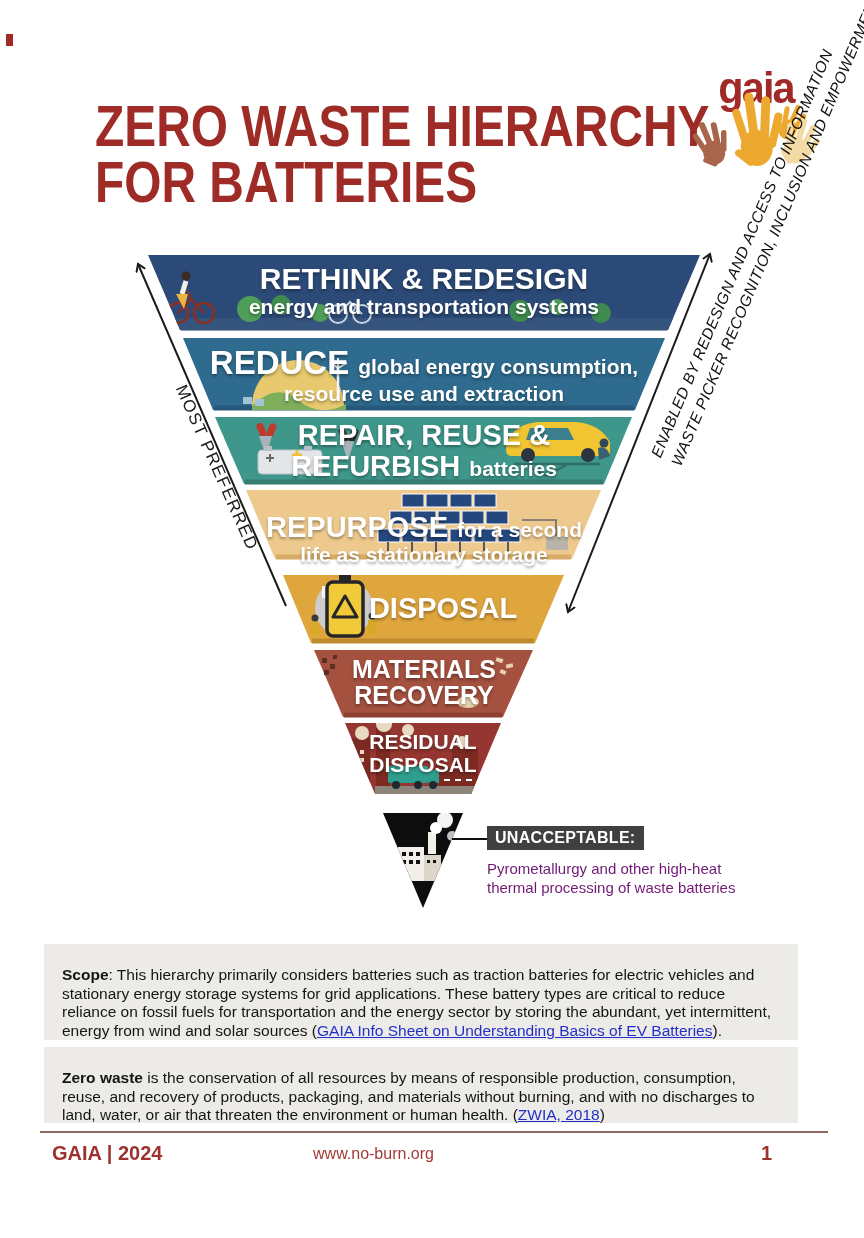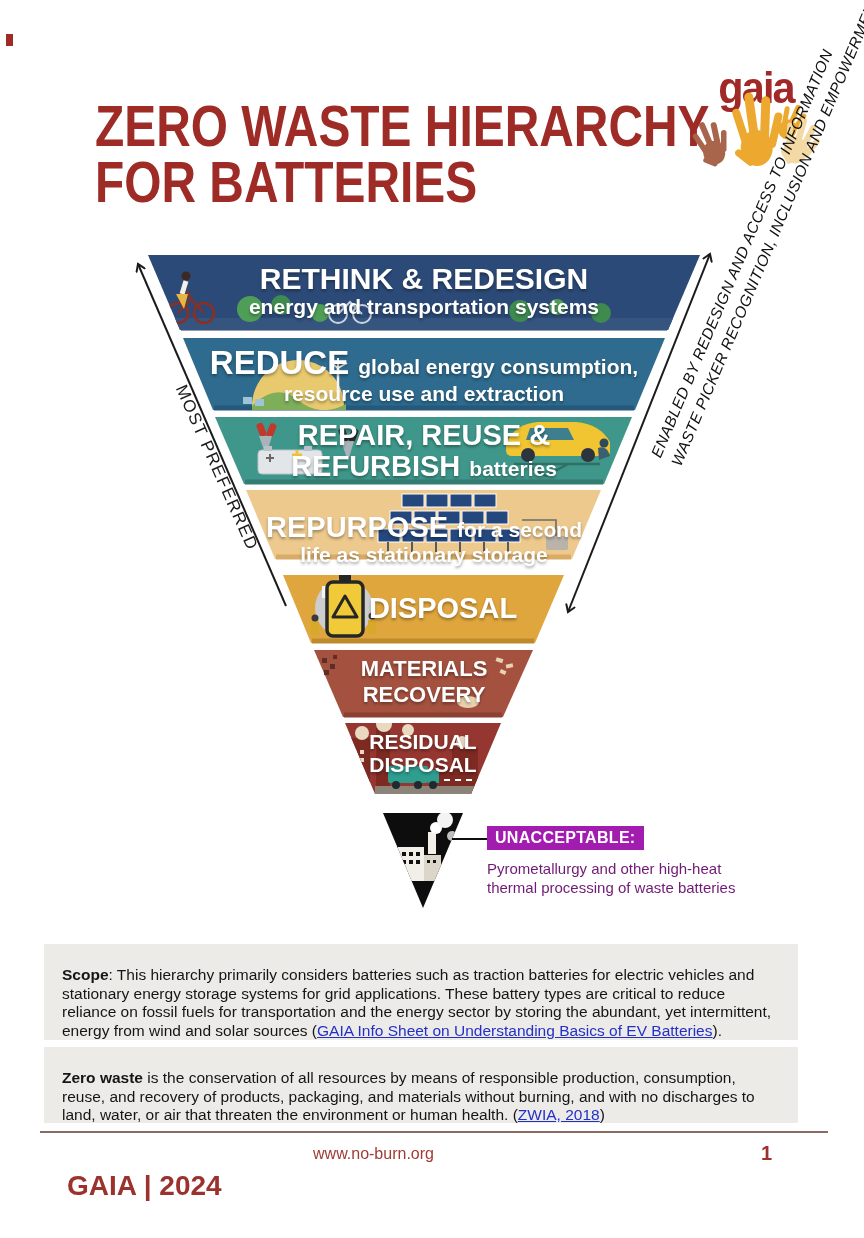--- a/index.html
+++ b/index.html
@@ -12,44 +12,44 @@
              white-space:nowrap;}
   .logo{position:absolute;left:686px;top:76px;width:140px;height:142px;text-align:center;}
   .logo-word{color:#a12a28;font-weight:bold;font-size:45px;line-height:40px;letter-spacing:-2px;
              margin-top:-8px;transform:scaleX(.92);}
   
   .band-text{position:absolute;left:424px;transform:translateX(-50%);color:#fff;font-weight:bold;
              text-align:center;white-space:nowrap;text-shadow:0 2px 3px rgba(0,0,0,.35);z-index:3;}
   .t-big{font-size:30px;line-height:33px;}
   .t-big2{font-size:29px;line-height:31px;}
   .t-med{font-size:21px;line-height:24px;}
-  .t-sm{font-size:22px;line-height:26px;}
+  .t-sm{font-size:25px;line-height:26px;}
   .t-xs{font-size:21px;line-height:23px;}
   .gap-l{margin-left:9px;}
   .rot-label{position:absolute;width:0;height:0;z-index:3;}
   .rot-label>span{display:block;white-space:nowrap;}
   .left-arrow-text{color:#1b1b1b;font-size:17px;letter-spacing:1.5px;
                    transform:translate(-50%,-50%) rotate(66deg);}
   .right-arrow-text{color:#111;font-size:15.5px;font-style:italic;letter-spacing:.4px;
                     line-height:22px;text-align:center;transform:translate(-50%,-50%) rotate(-67deg);}
   
-  .unacceptable-label{position:absolute;left:487px;top:826px;background:#a21caf;color:#fff;
+  .unacceptable-label{position:absolute;left:487px;top:826px;background:#404040;color:#fff;
                       font-weight:bold;font-size:16px;padding:3px 8px;letter-spacing:.3px;z-index:3;}
   .unacceptable-desc{position:absolute;left:487px;top:859px;color:#701a75;font-size:15px;
                      line-height:19px;z-index:3;}
   
   .info-block{position:absolute;left:44px;width:754px;background:#edebe8;color:#151515;
               font-size:15.5px;line-height:18.5px;padding:22px 18px;box-sizing:border-box;}
   .info-block a{color:#2230c8;text-decoration:underline;cursor:pointer;}
   .scope-block{top:944px;height:96px;}
   .zw-block{top:1047px;height:76px;}
   
   .footer-divider{position:absolute;left:40px;top:1131px;width:788px;height:2px;background:#8d6b64;}
   .footer{position:absolute;left:0;top:1142px;width:864px;height:24px;color:#9c322e;}
-  .footer-left{position:absolute;left:67px;top:0;font-weight:bold;font-size:28px;margin-top:28px;}
+  .footer-left{position:absolute;left:52px;top:0;font-weight:bold;font-size:20px;}
   .footer-center{position:absolute;left:0;width:747px;text-align:center;top:3px;font-size:16px;color:#a03c36;}
   .footer-right{position:absolute;right:92px;top:0;font-weight:bold;font-size:20px;}
   svg{position:absolute;left:0;top:0;z-index:1;}
 </style>
 </head>
 <body>
 
 <div class="page">
 
   <div class="corner-mark"></div>

